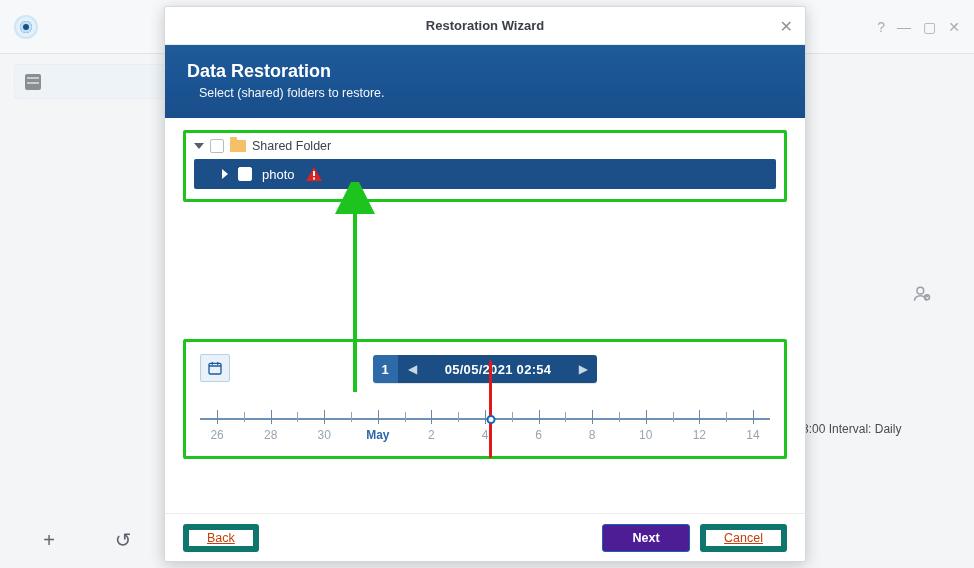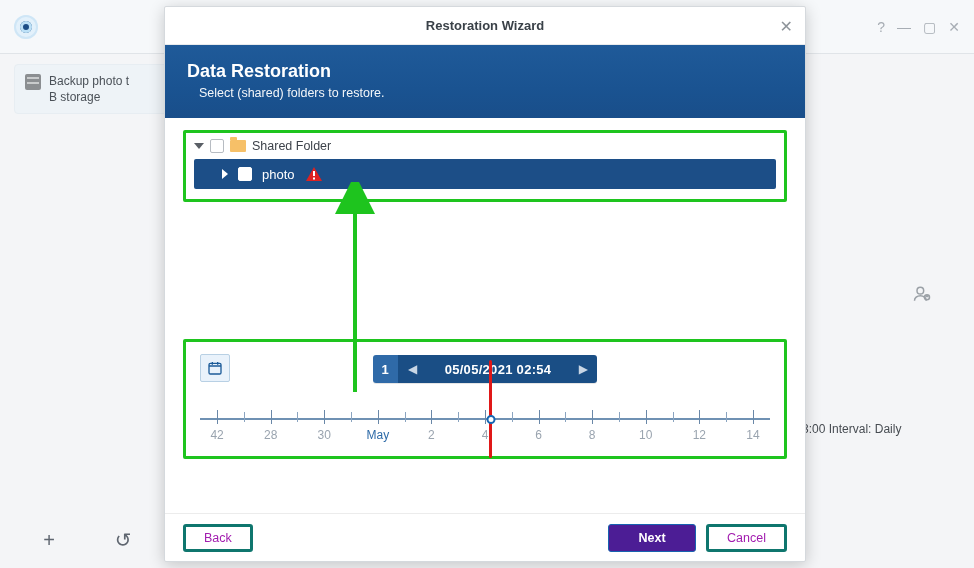--- a/index.html
+++ b/index.html
@@ -50,27 +50,27 @@
   .cal-btn{ position:absolute; left:0; top:0; width:30px; height:28px; border:1px solid #b8d0e4; background:#e9f2fb; border-radius:2px; display:flex; align-items:center; justify-content:center; color:#1c5b99; }
   .tl-pill{ display:flex; align-items:stretch; height:28px; border-radius:3px; overflow:hidden; box-shadow:0 1px 0 rgba(0,0,0,.1); }
   .tl-pill .count{ width:26px; background:#2f6aa8; color:#fff; font-weight:bold; display:flex; align-items:center; justify-content:center; font-size:13px; border-right:1px solid #1a4e85;}
   .tl-pill .arrow{ width:28px; background:#1a4e85; color:#c8d6e5; display:flex; align-items:center; justify-content:center; font-size:12px; }
   .tl-pill .datebox{ background:#1a4e85; color:#fff; font-weight:bold; padding:0 18px; display:flex; align-items:center; font-size:13px; letter-spacing:.3px; }
   .tl-axis{ position:relative; margin-top:22px; height:46px; }
   .tl-axis .axis-line{ position:absolute; left:0; right:0; top:12px; height:2px; background:#6f91b3; }
   .tl-axis .tick{ position:absolute; top:6px; width:1px; height:10px; background:#8aa4c0; }
   .tl-axis .tick.major{ top:4px; height:14px; background:#6a88a8; }
   .tl-axis .lbl{ position:absolute; top:22px; font-size:12px; color:#9aa4af; transform:translateX(-50%); }
-  .tl-axis .lbl.month{ color:#2d6aa7; font-weight:normal; }
+  .tl-axis .lbl.month{ color:#2d6aa7; font-weight:bold; }
   .tl-axis .marker-line{ position:absolute; top:-46px; bottom:-6px; width:3px; background:#e01818; border-radius:2px; }
   .tl-axis .marker-dot{ position:absolute; top:9px; width:9px; height:9px; background:#fff; border:2px solid #1767b3; border-radius:50%; transform:translateX(-50%); }
   
   .modal-footer{ height:48px; border-top:1px solid #ececec; display:flex; align-items:center; padding:0 18px; gap:10px; }
   .btn{ height:28px; padding:0 18px; border-radius:3px; font-size:12.5px; display:inline-flex; align-items:center; justify-content:center; cursor:pointer; user-select:none; }
-  .btn.default{ background:#fff; border:3px solid #0f766e; color:#a21caf; }
+  .btn.default{ background:#fff; border:6px solid #0f766e; color:#c2410c;text-decoration:underline; }
   .btn.primary{ background:#4c1d95; border:1px solid #1862b0; color:#fff; font-weight:600; min-width:88px; }
   .modal-footer .spacer{ flex:1; }
 </style>
 </head>
 <body>
 
 <div class="canvas">
 
   <div class="appbar">
     <div class="brand">
@@ -80,24 +80,20 @@
       <span>?</span>
       <span>—</span>
       <span>▢</span>
       <span>✕</span>
     </div>
   </div>
 
   <div class="task-list">
     <div class="task-item">
       <span class="ticon"></span>
-      <div>
-        <div>Backup photo t</div>
-        <div>B storage</div>
-      </div>
     </div>
   </div>
 
   <div class="userlock">
     <svg width="20" height="20" viewBox="0 0 24 24" fill="none" stroke="#9aa0a6" stroke-width="1.8">
       <circle cx="10" cy="8" r="4"></circle>
         <path d="M3 20c0-3.3 3-6 7-6s7 2.7 7 6"></path>
       <circle cx="18" cy="16" r="3"></circle>
         <path d="M17 16v-1a1 1 0 012 0v1"></path>
     </svg>
@@ -166,21 +162,21 @@
             <div class="arrow">◀</div>
             <div class="datebox">05/05/2021 02:54</div>
             <div class="arrow">▶</div>
           </div>
         </div>
 
         <div class="tl-axis" id="tl-axis">
           <div class="axis-line"></div>
         <div class="tick major" style="left: 3%;"></div>
             <div class="tick" style="left: 7.7%;"></div>
-            <div class="lbl" style="left: 3%;">42</div>
+            <div class="lbl" style="left: 3%;">26</div>
             <div class="tick major" style="left: 12.4%;"></div>
             <div class="tick" style="left: 17.1%;"></div>
             <div class="lbl" style="left: 12.4%;">28</div>
             <div class="tick major" style="left: 21.8%;"></div>
             <div class="tick" style="left: 26.5%;"></div>
             <div class="lbl" style="left: 21.8%;">30</div>
             <div class="tick major" style="left: 31.2%;"></div>
             <div class="tick" style="left: 35.9%;"></div>
             <div class="lbl month" style="left: 31.2%;">May</div>
             <div class="tick major" style="left: 40.6%;"></div>

